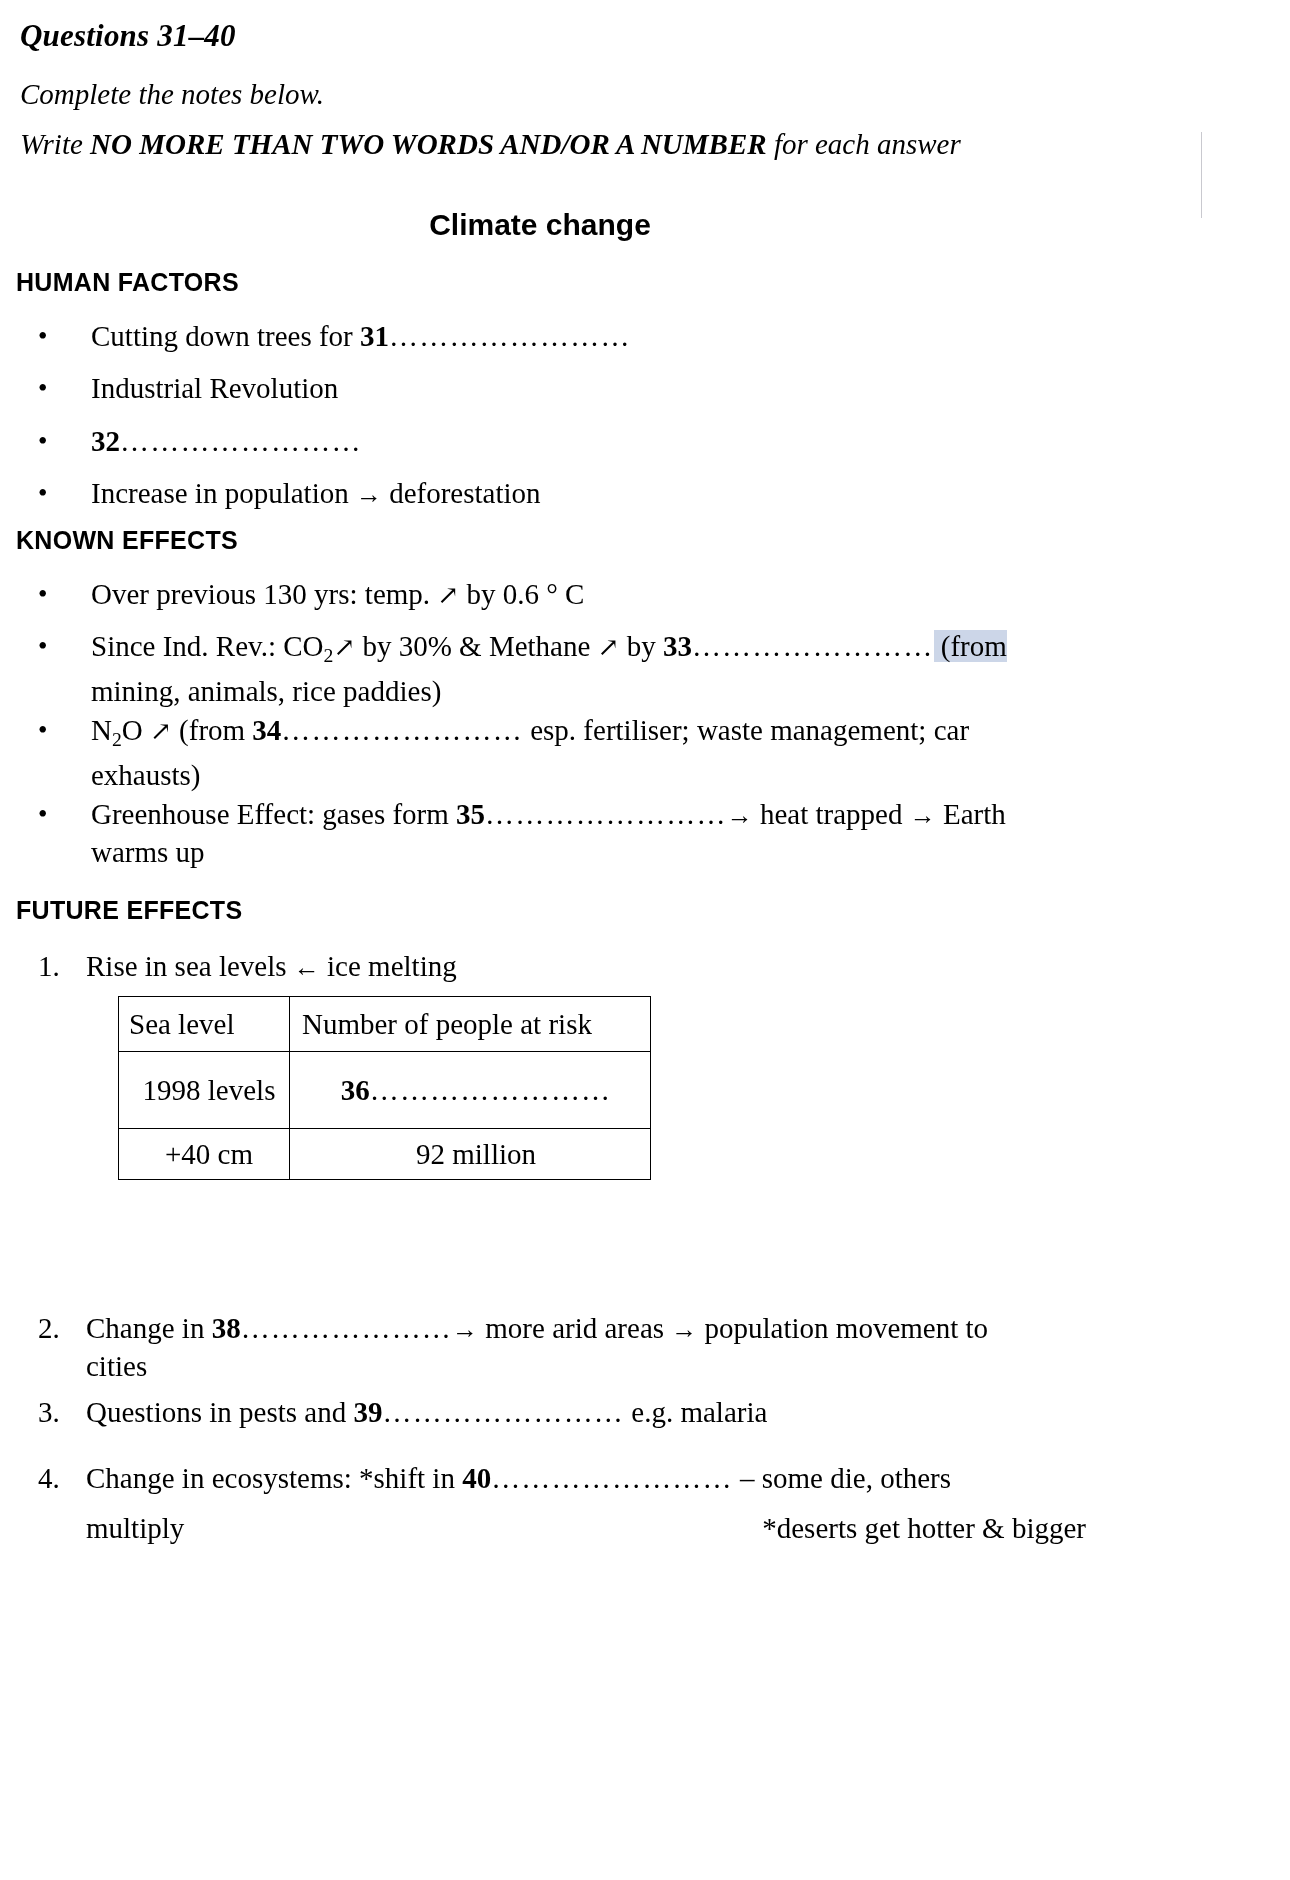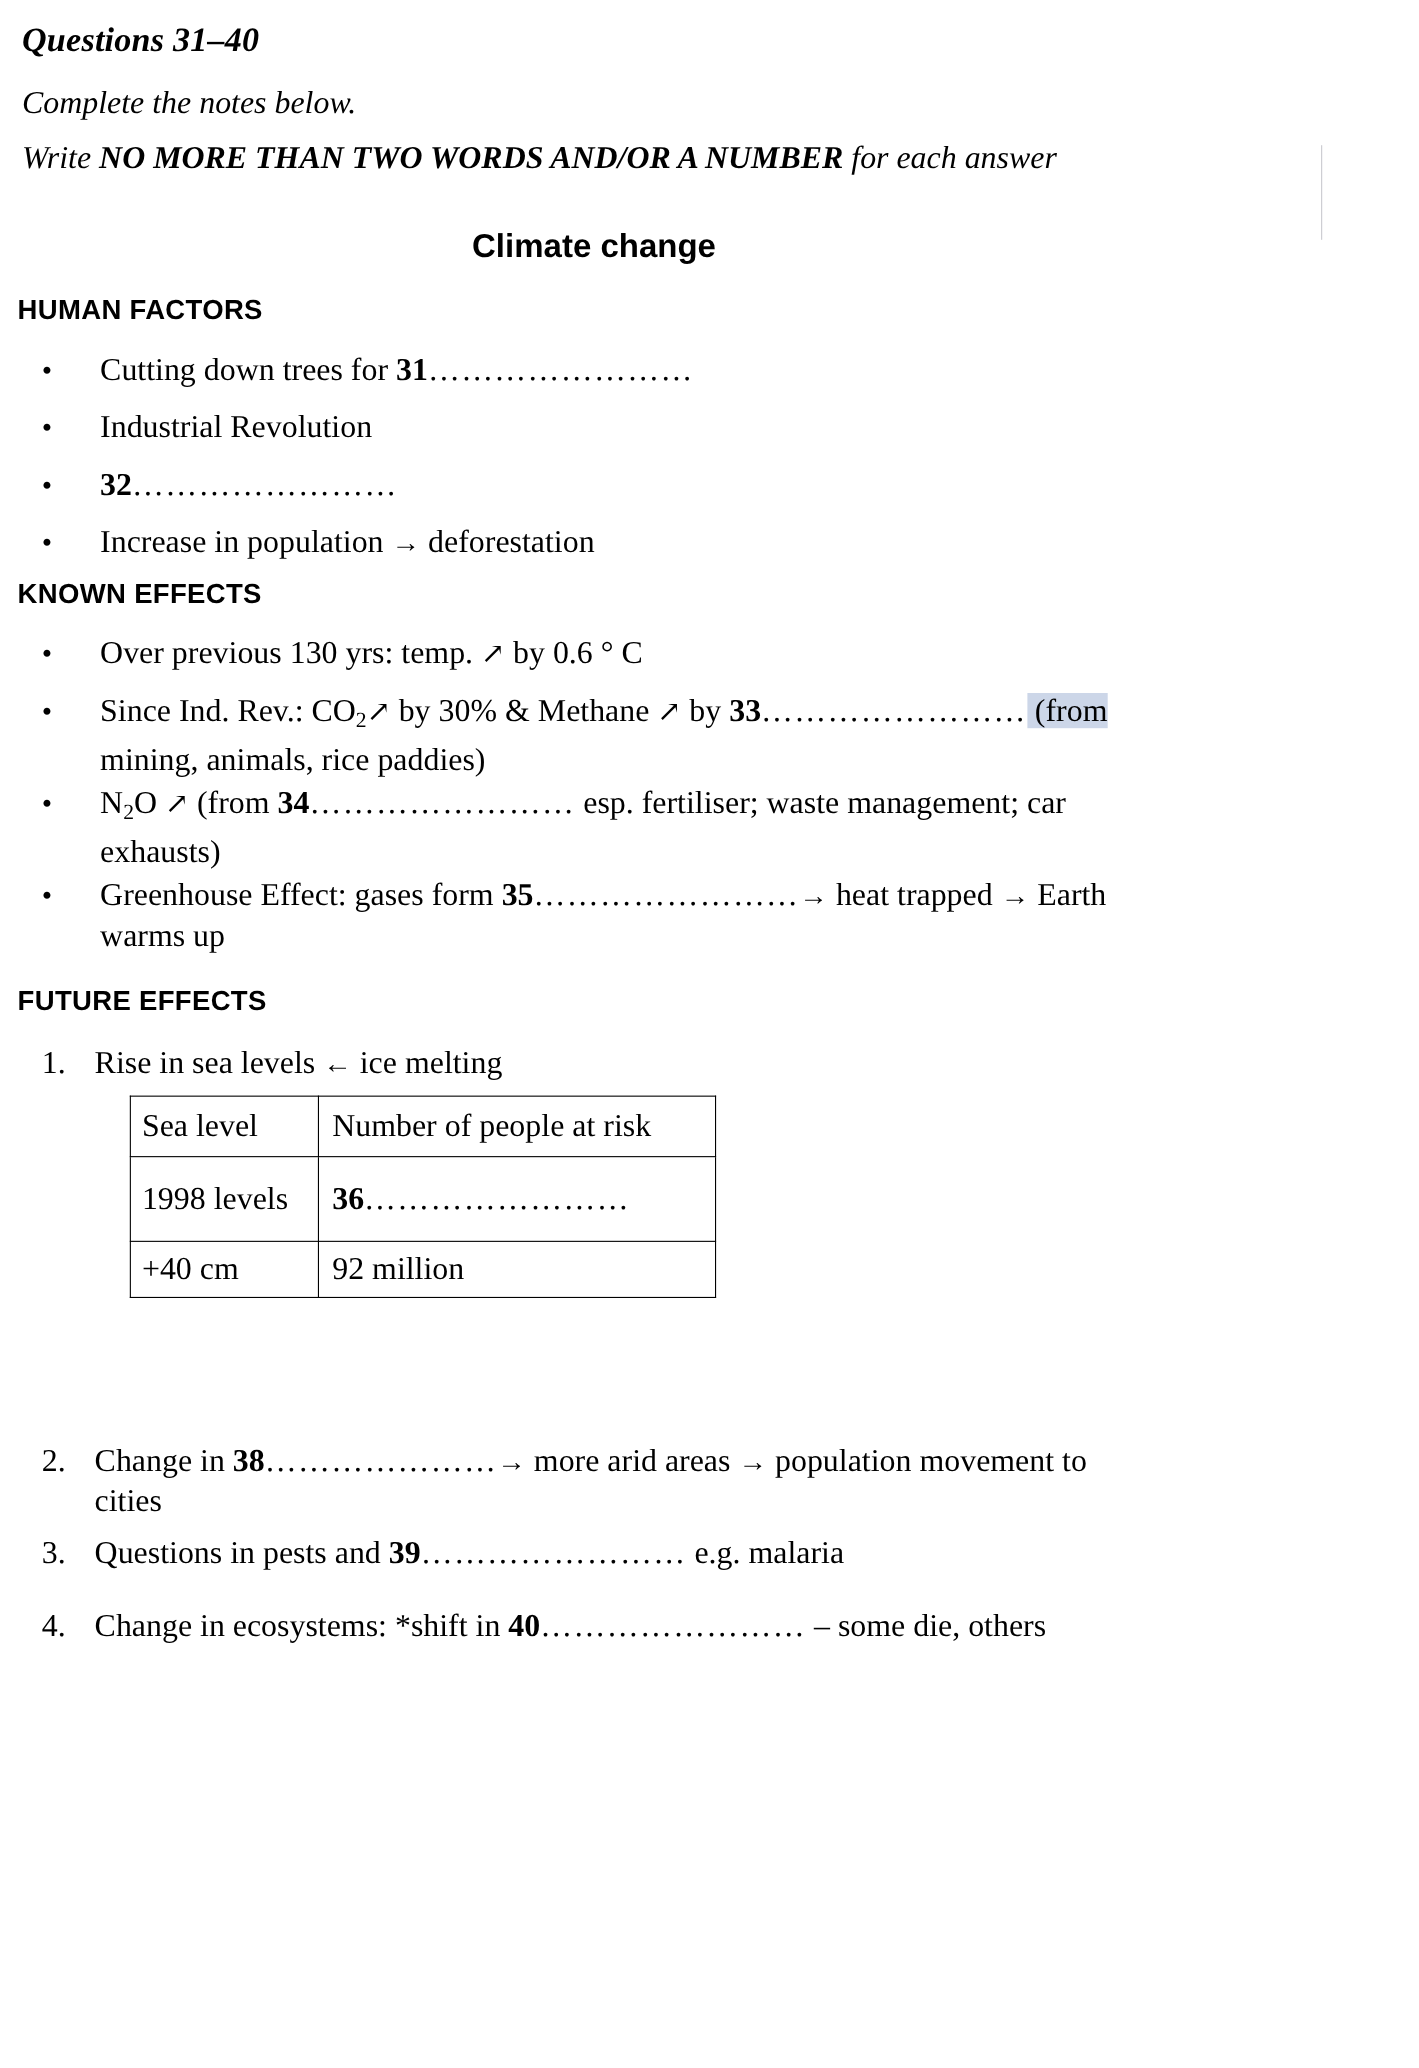--- a/index.html
+++ b/index.html
@@ -181,21 +181,21 @@
     border: 1.6px solid #000000;
     padding: 0;
     text-align: left;
     vertical-align: middle;
   }
   .tbl th {
     font-weight: normal;
     height: 54px;
     margin-left: 44px;
   }
-  .tbl td { height: 44px; }
+  .tbl td { height: 44px; text-align: center; }
   .tbl .c1 {
     width: 160px;
     padding-left: 10px;
     box-sizing: content-box;
   }
   .tbl .c2 {
     width: 348px;
     padding-left: 12px;
     box-sizing: content-box;
   }
@@ -297,14 +297,18 @@
   <div class="numitem n3">
     <span class="num">3.</span>
     <span class="ntxt"><span>Questions in pests and </span><span class="bold">39</span><span class="dots">……………………</span><span> e.g. malaria</span></span>
   </div>
 
   <div class="numitem n4">
     <span class="num">4.</span>
     <span class="ntxt"><span>Change in ecosystems:  *shift in </span><span class="bold">40</span><span class="dots">……………………</span><span> – some die, others</span></span>
   </div>
 
+  <div class="n4-line2">
+    <span>multiply</span>
+    <span class="rightpart">*deserts get hotter &amp; bigger</span>
+  </div>
 
 </div>
 
 </body></html>

